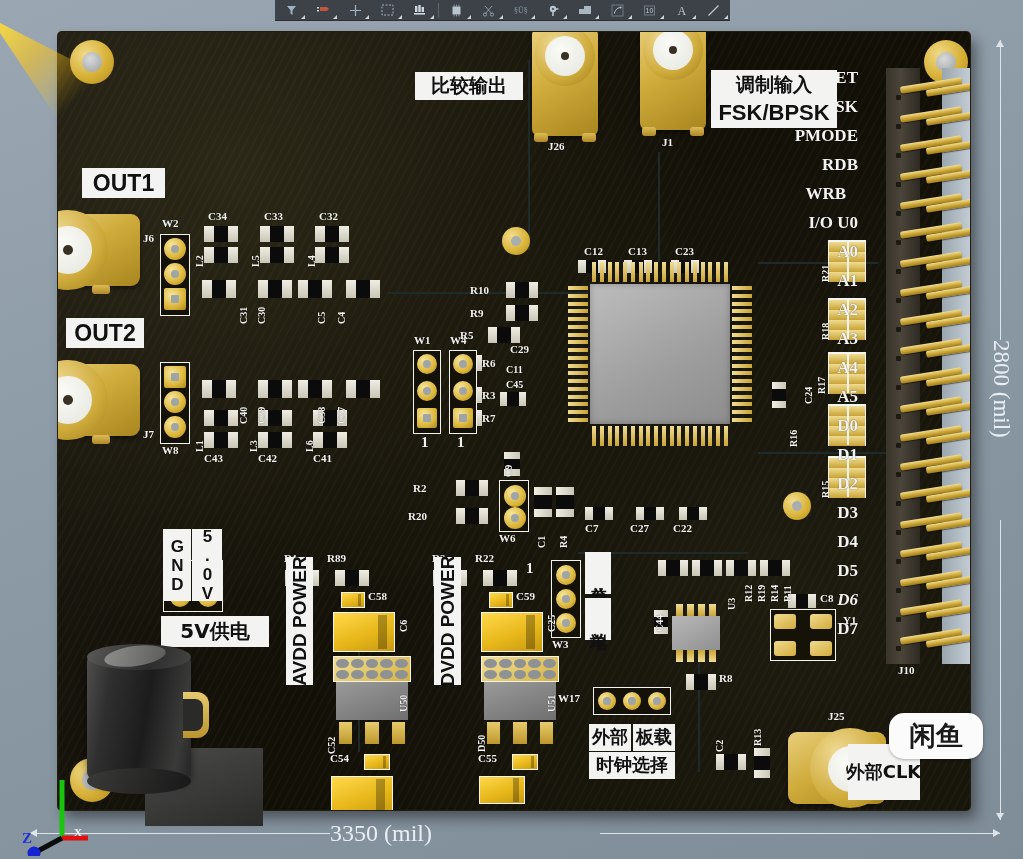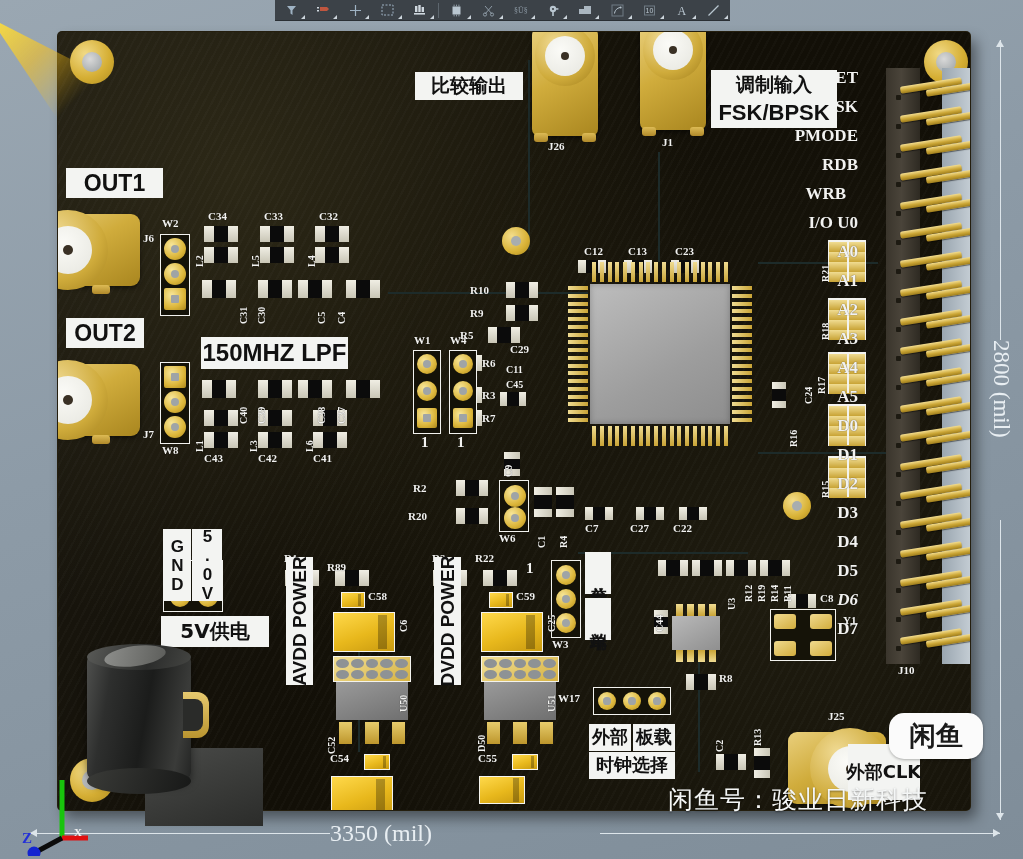--- a/index.html
+++ b/index.html
@@ -332,21 +332,21 @@
     <div class="wbox cn" style="left:653px;top:38px;width:126px;height:29px;font-size:19px;">调制输入</div>
     <div class="wbox en" style="left:653px;top:66px;width:126px;height:30px;font-size:22px;">FSK/BPSK</div>
 
     <div class="sma" style="left:-22px;top:182px;width:104px;height:72px;">
       <div class="body" style="border-radius:9px;"></div>
       <div class="r1" style="left:-8px;top:-4px;width:80px;height:80px;"></div>
       <div class="r2" style="left:8px;top:12px;width:48px;height:48px;"></div>
       <div class="r3" style="left:27px;top:31px;width:10px;height:10px;"></div>
       <div class="foot" style="left:56px;bottom:-8px;width:18px;"></div>
     </div>
-    <div class="wbox en" style="left:8px;top:136px;width:97px;height:30px;font-size:23px;">OUT1</div>
+    <div class="wbox en" style="left:24px;top:136px;width:83px;height:30px;font-size:23px;">OUT1</div>
     <div class="silk sm" style="left:85px;top:200px;">J6</div>
 
     <div class="sma" style="left:-22px;top:332px;width:104px;height:72px;">
       <div class="body" style="border-radius:9px;"></div>
       <div class="r1" style="left:-8px;top:-4px;width:80px;height:80px;"></div>
       <div class="r2" style="left:8px;top:12px;width:48px;height:48px;"></div>
       <div class="r3" style="left:27px;top:31px;width:10px;height:10px;"></div>
       <div class="foot" style="left:56px;bottom:-8px;width:18px;"></div>
     </div>
     <div class="wbox en" style="left:8px;top:286px;width:78px;height:30px;font-size:23px;">OUT2</div>
@@ -393,21 +393,20 @@
 
     <div class="smd" style="left:144px;top:248px;width:34px;height:18px;"></div>
     <div class="smd" style="left:200px;top:248px;width:34px;height:18px;"></div>
     <div class="smd" style="left:240px;top:248px;width:34px;height:18px;"></div>
     <div class="smd" style="left:288px;top:248px;width:34px;height:18px;"></div>
     <div class="silk xs rot90" style="left:180px;top:292px;">C31</div>
     <div class="silk xs rot90" style="left:198px;top:292px;">C30</div>
     <div class="silk xs rot90" style="left:258px;top:292px;">C5</div>
     <div class="silk xs rot90" style="left:278px;top:292px;">C4</div>
 
-    <div class="wbox en" style="left:143px;top:305px;width:147px;height:32px;font-size:24px;">150MHZ LPF</div>
 
     <div class="smd" style="left:144px;top:348px;width:34px;height:18px;"></div>
     <div class="smd" style="left:200px;top:348px;width:34px;height:18px;"></div>
     <div class="smd" style="left:240px;top:348px;width:34px;height:18px;"></div>
     <div class="smd" style="left:288px;top:348px;width:34px;height:18px;"></div>
     <div class="silk xs rot90" style="left:180px;top:392px;">C40</div>
     <div class="silk xs rot90" style="left:198px;top:392px;">C39</div>
     <div class="silk xs rot90" style="left:258px;top:392px;">C38</div>
     <div class="silk xs rot90" style="left:278px;top:392px;">C37</div>
 
@@ -677,21 +676,21 @@
       <div class="jp" style="left:34px;top:26px;width:20px;height:20px;">
           <i></i>
         </div>
     </div>
     <div class="wbox cn" style="left:103px;top:584px;width:108px;height:31px;font-size:20px;">5V供电</div>
 
     <div class="wbox en rot" style="left:228px;top:653px;width:128px;height:27px;font-size:19px;transform:rotate(-90deg);">AVDD POWER</div>
     <div class="smd red" style="left:227px;top:538px;width:34px;height:16px;"></div>
     <div class="silk sm" style="left:226px;top:520px;">D1</div>
     <div class="smd" style="left:277px;top:538px;width:34px;height:16px;"></div>
-    <div class="silk sm" style="left:269px;top:520px;margin-top:9px;">R89</div>
+    <div class="silk sm" style="left:269px;top:520px;">R89</div>
     <div class="ycap" style="left:283px;top:560px;width:24px;height:16px;">
         <i></i>
       </div>
     <div class="silk sm" style="left:310px;top:558px;">C58</div>
     <div class="ycap" style="left:275px;top:580px;width:62px;height:40px;">
         <i></i>
       </div>
     <div class="silk xs rot90" style="left:340px;top:600px;">C6</div>
     <div class="regpads" style="left:275px;top:624px;width:78px;height:26px;grid-template-columns:repeat(5,1fr);grid-template-rows:repeat(2,1fr);">
       <span></span>
@@ -946,16 +945,15 @@
     <svg width="90" height="78" viewBox="0 0 90 78">
       <line x1="48" y1="60" x2="48" y2="2" stroke="#18c40c" stroke-width="5"></line>
       <line x1="48" y1="60" x2="74" y2="60" stroke="#e01010" stroke-width="5"></line>
       <line x1="48" y1="60" x2="22" y2="74" stroke="#0b0b0b" stroke-width="5"></line>
       <circle cx="20" cy="75" r="6.5" fill="#1424d0"></circle>
     </svg>
     <div class="lbl" style="left:8px;top:52px;">Z</div>
     <div class="lbl" style="left:60px;top:48px;color:#f0f0f0;font-size:11px;">X</div>
   </div>
 
-  <div id="wm">闲鱼号：骏业日新科技</div>
   <div id="wmbadge">闲鱼</div>
 
 </div>
 
 </body></html>

